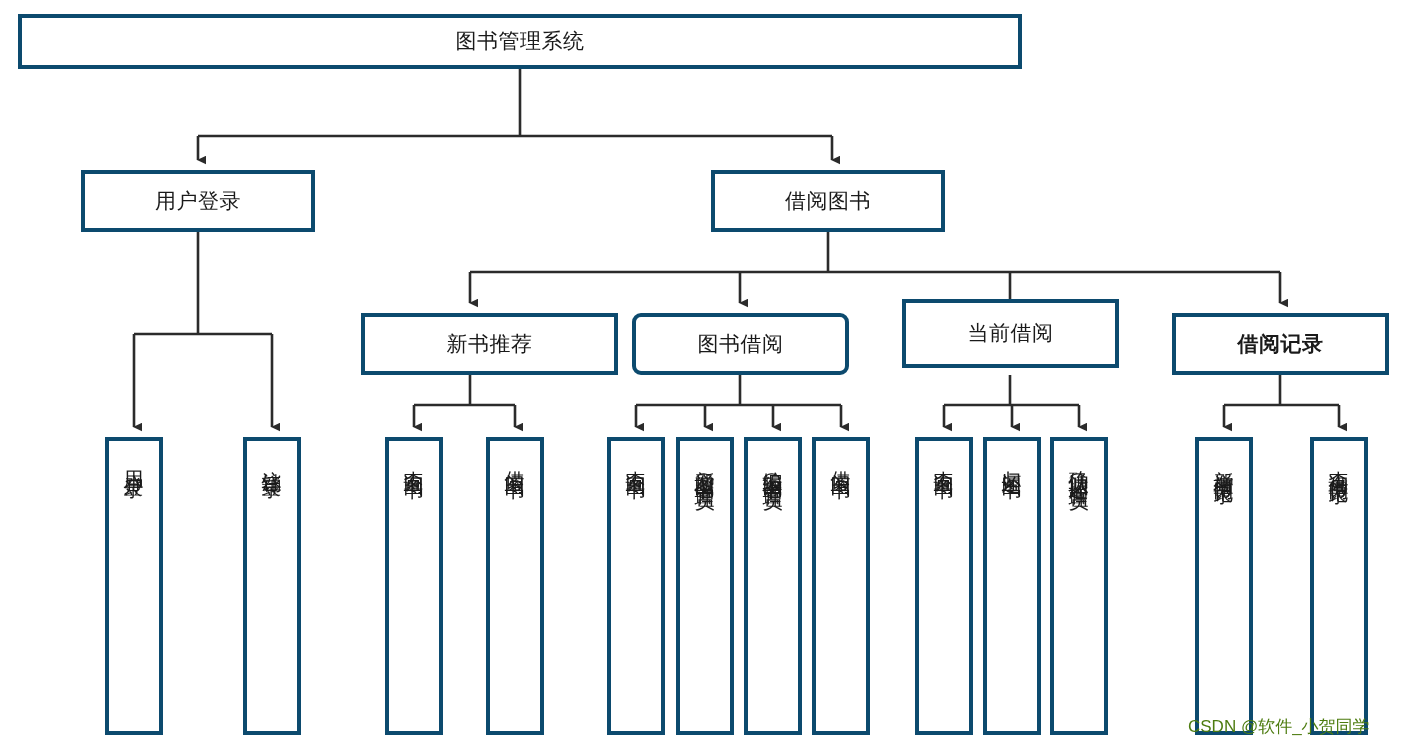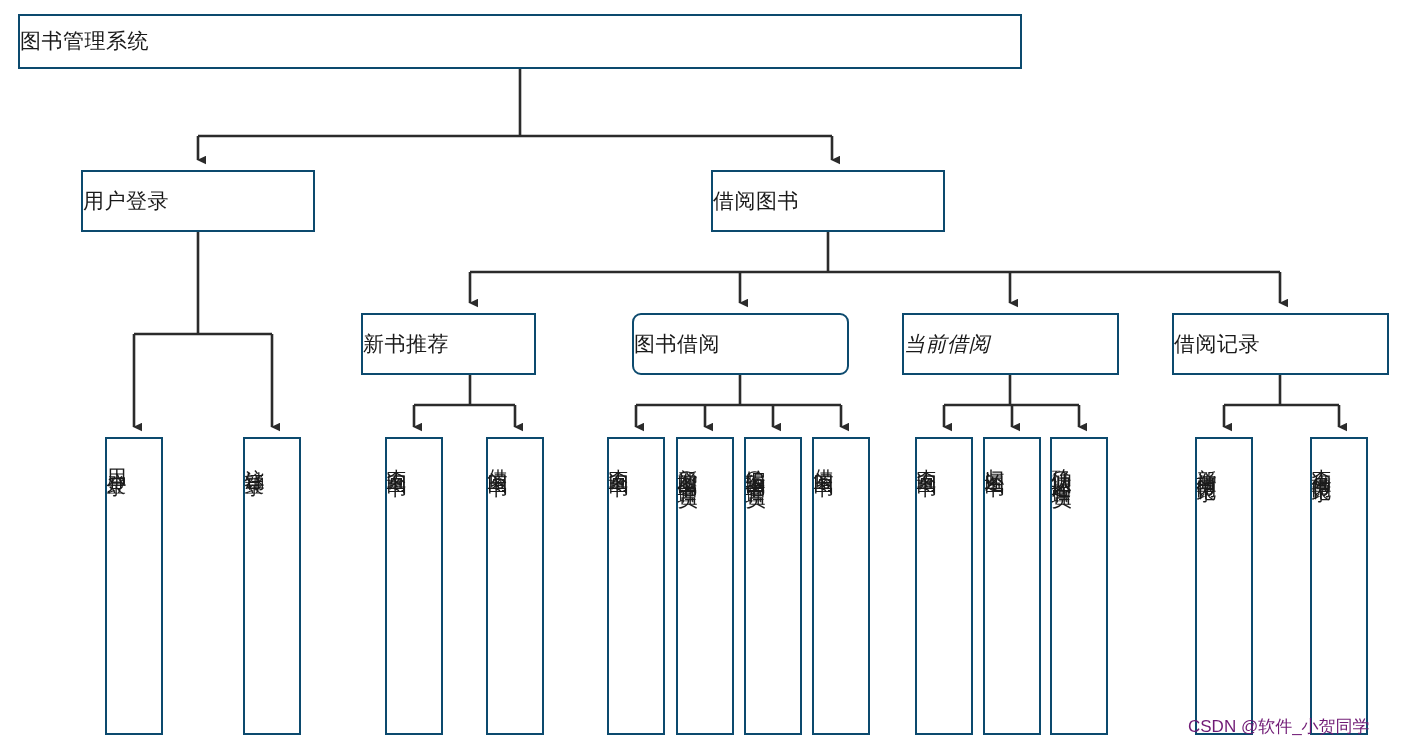--- a/index.html
+++ b/index.html
@@ -20,25 +20,25 @@
   svg.edges {
     position: absolute;
     left: 0;
     top: 0;
     width: 1405px;
     height: 747px;
   }
   .node {
     position: absolute;
     box-sizing: border-box;
-    border: 2px solid #0c4a6e;
+    border: 4px solid #0c4a6e;
     background: #ffffff;
     display: flex;
     align-items: center;
-    justify-content: flex-start;
+    justify-content: center;
     color: #1a1a1a;
     z-index: 2;
   }
   .node-label {
     display: block;
     text-align: center;
     line-height: 1.18;
     white-space: pre;
   }
   .node.horizontal .node-label {
@@ -54,21 +54,21 @@
     text-orientation: upright;
     font-size: 20px;
     letter-spacing: 3px;
     line-height: 1;
   }
   .watermark {
     position: absolute;
     left: 1188px;
     top: 715px;
     font-size: 17px;
-    color: #701a75;
+    color: #4d7c0f;
     z-index: 3;
     white-space: nowrap;
     font-family: "Liberation Sans", "DejaVu Sans", sans-serif;
   }
 </style>
 </head>
 <body>
 
 <div id="diagram-root">
 
@@ -130,30 +130,30 @@
     <span class="node-label">图书管理系统</span>
   </div>
 
   <div class="node horizontal" style="left:81px; top:170px; width:234px; height:62px;">
     <span class="node-label">用户登录</span>
   </div>
   <div class="node horizontal" style="left:711px; top:170px; width:234px; height:62px;">
     <span class="node-label">借阅图书</span>
   </div>
 
-  <div class="node horizontal" style="left:361px; top:313px; width:175px; height:62px;">
+  <div class="node horizontal" style="left:361px; top:313px; width:257px; height:62px;">
     <span class="node-label">新书推荐</span>
   </div>
   <div class="node horizontal" style="left:632px; top:313px; width:217px; height:62px;border-radius:9px;">
     <span class="node-label">图书借阅</span>
   </div>
-  <div class="node horizontal" style="left:902px; top:313px; width:217px; height:62px;font-style:italic;">
+  <div class="node horizontal" style="left:902px; top:299px; width:217px; height:69px;">
     <span class="node-label">当前借阅</span>
   </div>
-  <div class="node horizontal" style="left:1172px; top:313px; width:217px; height:62px;">
+  <div class="node horizontal" style="left:1172px; top:313px; width:217px; height:62px;font-weight:bold;">
     <span class="node-label">借阅记录</span>
   </div>
 
   <div class="node vertical" style="left:105px; top:437px; width:58px; height:298px;">
     <span class="node-label">用户登录</span>
   </div>
   <div class="node vertical" style="left:243px; top:437px; width:58px; height:298px;">
     <span class="node-label">注销登录</span>
   </div>
 

